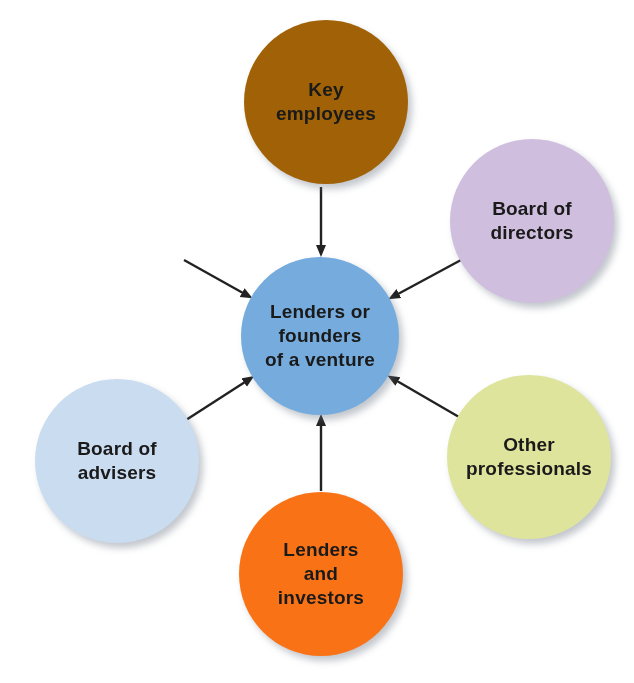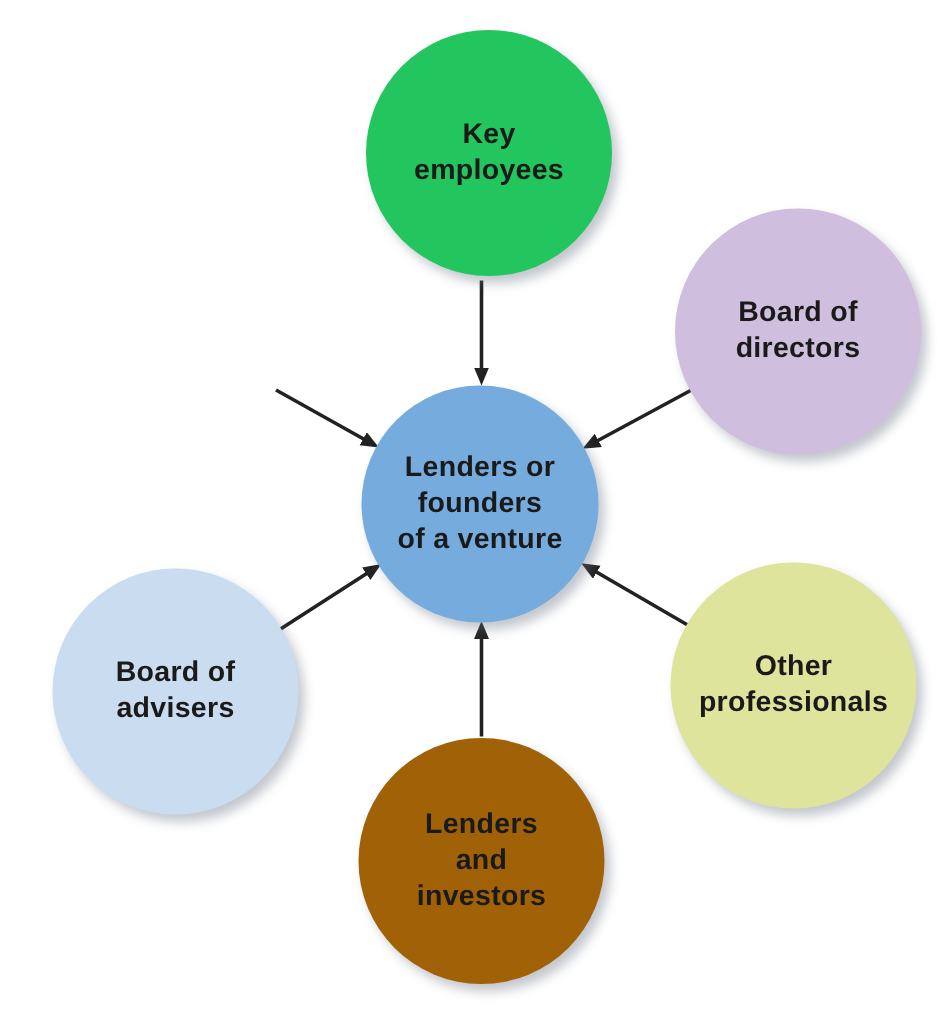--- a/index.html
+++ b/index.html
@@ -70,37 +70,37 @@
       </marker>
     </defs>
     <line class="arrow-line" x1="321" y1="187" x2="321" y2="246" marker-end="url(#arrowhead)"></line>
     <line class="arrow-line" x1="184" y1="260" x2="243" y2="293" marker-end="url(#arrowhead)"></line>
     <line class="arrow-line" x1="461" y1="260" x2="398" y2="294" marker-end="url(#arrowhead)"></line>
     <line class="arrow-line" x1="186" y1="420" x2="245" y2="382" marker-end="url(#arrowhead)"></line>
     <line class="arrow-line" x1="321" y1="491" x2="321" y2="425" marker-end="url(#arrowhead)"></line>
     <line class="arrow-line" x1="459" y1="417" x2="397" y2="381" marker-end="url(#arrowhead)"></line>
   </svg>
 
-  <div class="node outer n-key" style="background-color: #22c55e;">
+  <div class="node outer n-key" style="background-color: #a16207;">
     <span>Key
 employees</span>
   </div>
 
 
   <div class="node outer n-directors" style="background-color: rgb(207, 190, 221);">
     <span>Board of
 directors</span>
   </div>
 
   <div class="node outer n-advisers" style="background-color: rgb(202, 220, 240);">
     <span>Board of
 advisers</span>
   </div>
 
-  <div class="node outer n-lenders" style="background-color: #a16207;">
+  <div class="node outer n-lenders" style="background-color: #f97316;">
     <span>Lenders
 and
 investors</span>
   </div>
 
   <div class="node outer n-other" style="background-color: rgb(223, 228, 157);">
     <span>Other
 professionals</span>
   </div>
 

